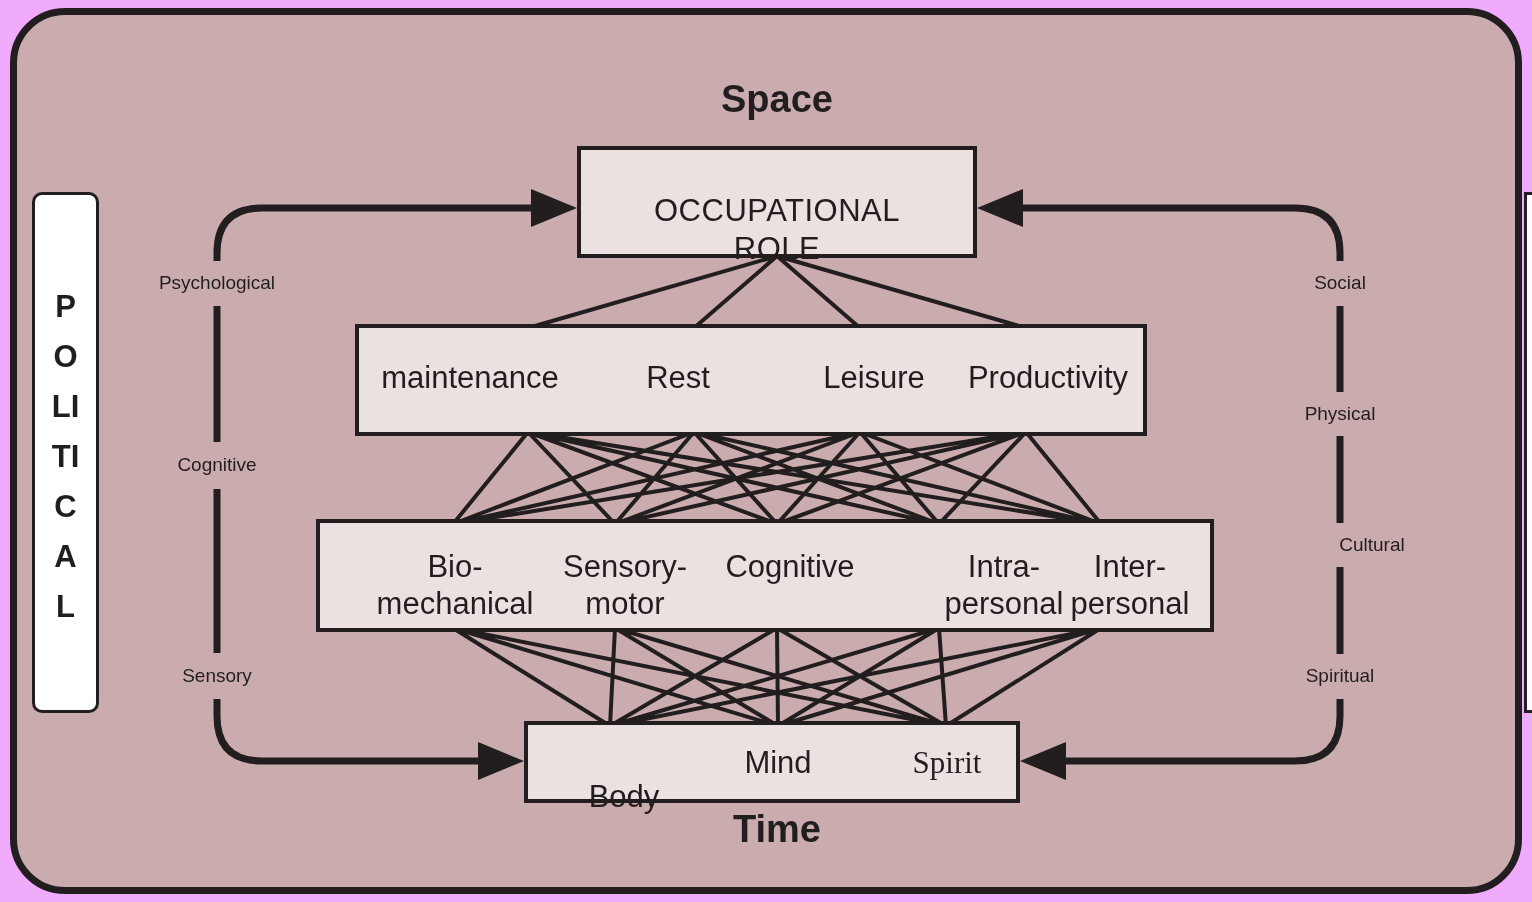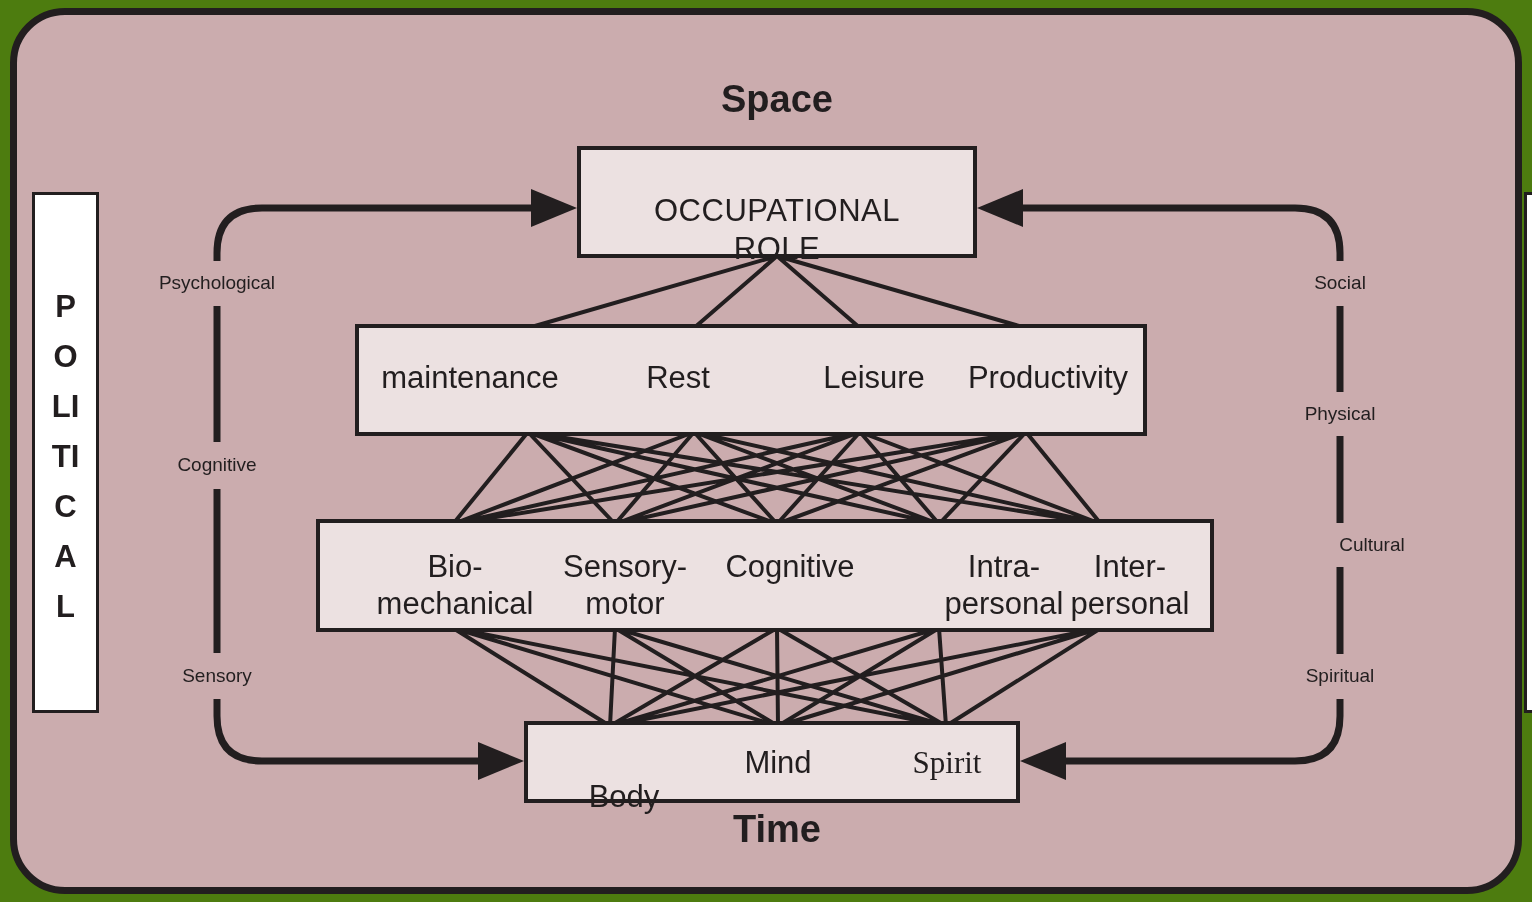--- a/index.html
+++ b/index.html
@@ -1,20 +1,20 @@
 <!DOCTYPE html>
 <html style="--background: #cbacae; --box-fill: #ece1e1; --line: #221e1f; --band-fill: #ffffff;"><head>
 <meta charset="utf-8">
 <style>
   :root{
     --background:#cbacae; --box-fill:#ece1e1; --line:#221e1f; --band-fill:#ffffff;
   }
   html,body{margin:0;padding:0;}
   body{background:#ffffff;font-family:"Liberation Sans","DejaVu Sans",sans-serif;color:var(--line);}
-  .canvas{position:relative;width:1532px;height:902px;background:#4d7c0f;overflow:hidden;}
+  .canvas{position:relative;width:1532px;height:902px;background:#f0abfc;overflow:hidden;}
   .frame{
     position:absolute;left:10px;top:8px;width:1498px;height:872px;
     background:var(--background);border:7px solid var(--line);border-radius:55px;
   }
   .lines-svg{position:absolute;left:0;top:0;width:1532px;height:902px;z-index:1;}
   .net{stroke:var(--line);stroke-width:4;fill:none;}
   .flow{stroke:var(--line);stroke-width:7;fill:none;}
   .head{fill:var(--line);stroke:none;}
   .box{
     position:absolute;background:var(--box-fill);border:4px solid var(--line);
@@ -38,21 +38,21 @@
   .title.time{top:808px;}
   .side-label{
     position:absolute;z-index:3;transform:translate(-50%,-50%);
     font-size:19px;font-weight:normal;white-space:nowrap;color:var(--line);
   }
   .band{
     position:absolute;top:192px;width:67px;height:521px;background:var(--band-fill);
     border:3px solid var(--line);box-sizing:border-box;z-index:2;
     display:flex;align-items:center;justify-content:center;
   }
-  .band.left{left:32px;}
+  .band.left{left:32px;border-radius:10px;}
   .band.right{left:1524px;}
   .band-word{
     width:40px;text-align:center;word-break:break-all;
     font-size:31px;font-weight:bold;line-height:50px;color:var(--line);padding-top:8px;
   }
 </style>
 </head>
 <body>
 
 <div class="canvas">

